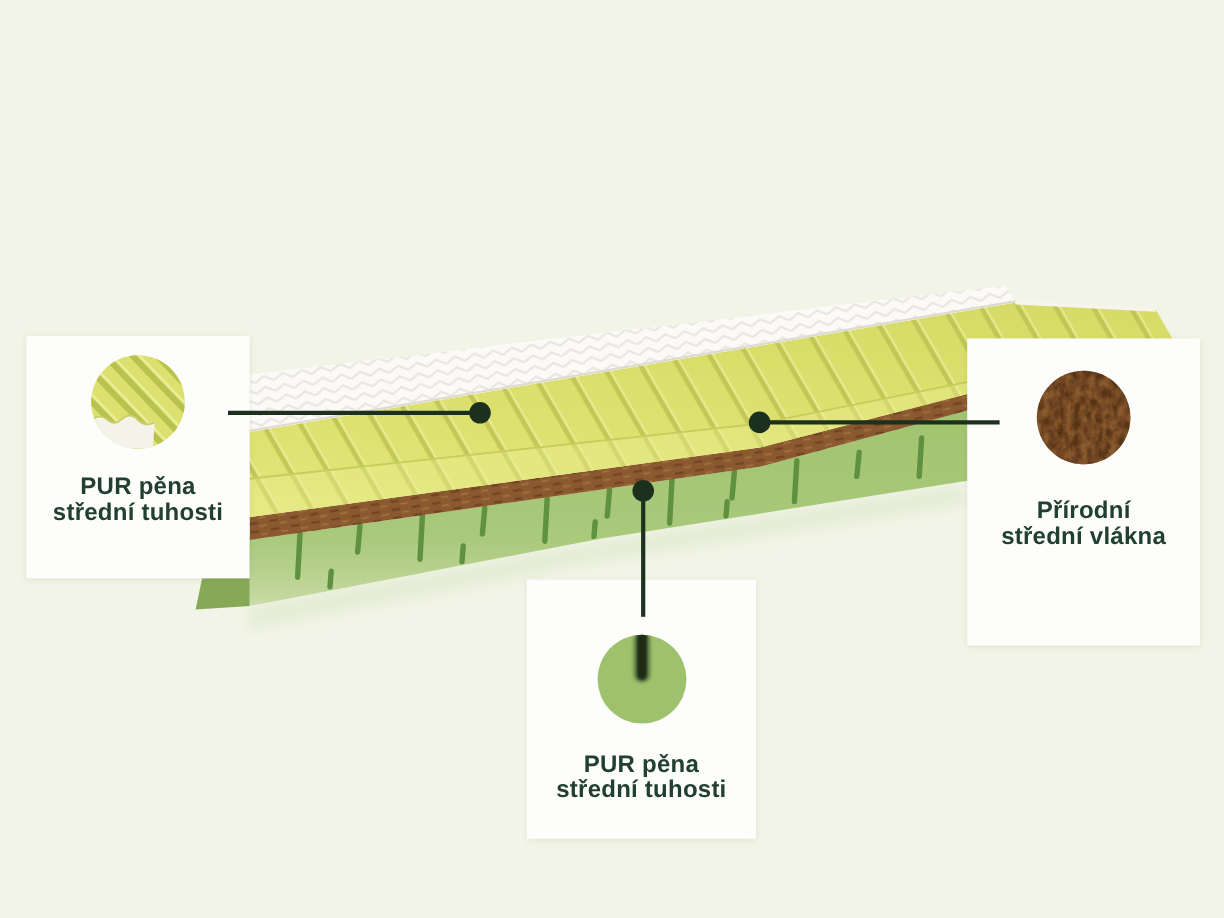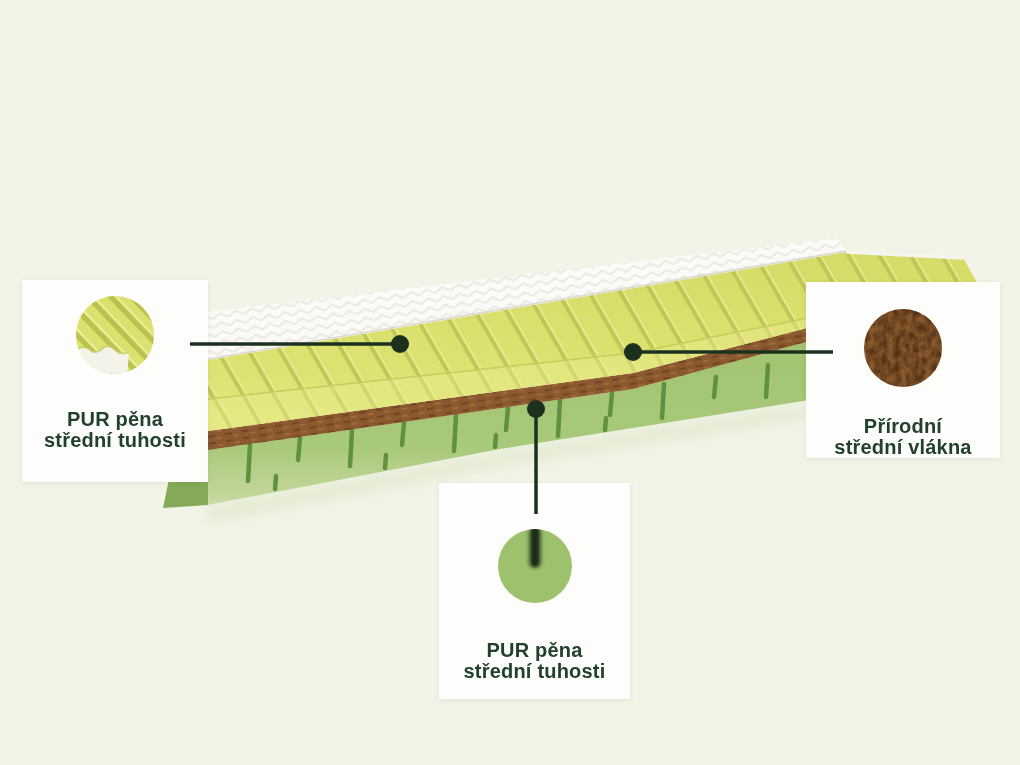--- a/index.html
+++ b/index.html
@@ -19,28 +19,28 @@
   .leaders{z-index:3;pointer-events:none;}
   .mattress{z-index:1;}
   .callout-card{
     position:absolute;
     background:#fdfdfb;
     box-shadow:0 1px 5px rgba(90,100,60,.10);
     display:flex;flex-direction:column;align-items:center;
     z-index:2;
   }
   .card-left {left:22px; top:280px; width:186px; height:202px;}
-  .card-right{left:806px;top:282px; width:194px; height:176px;}
+  .card-right{left:806px;top:282px; width:194px; height:256px;}
   .card-bottom{left:439px;top:483px; width:191px; height:216px;}
   .swatch{flex:0 0 auto;}
   .card-left  .swatch{margin-top:15px;}
   .card-right .swatch{margin-top:26px;}
   .card-bottom .swatch{margin-top:43px;}
   .callout-text{
-    margin-top:34px;
+    margin-top:21px;
     text-align:center;
     font-weight:700;
     font-size:20px;
     line-height:21px;
     letter-spacing:.2px;
     color:#21402e;
     white-space:nowrap;
   }
   .card-right .callout-text{margin-top:28px;}
 </style>

